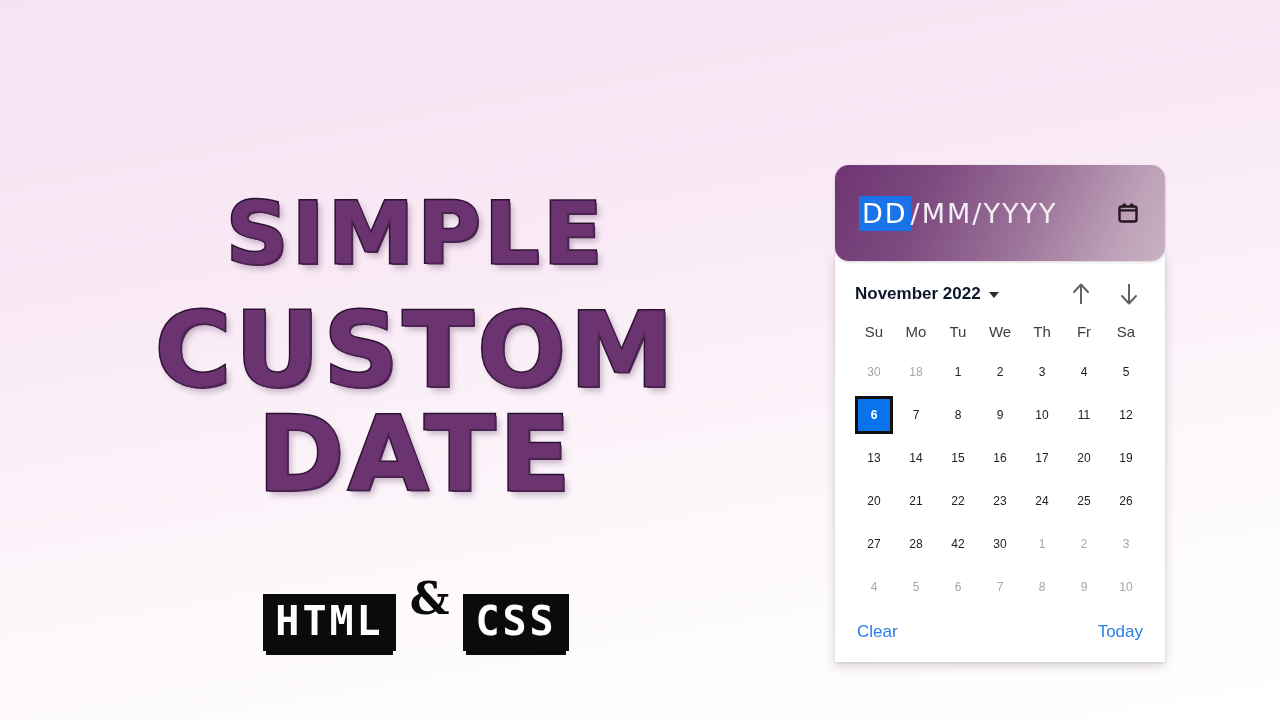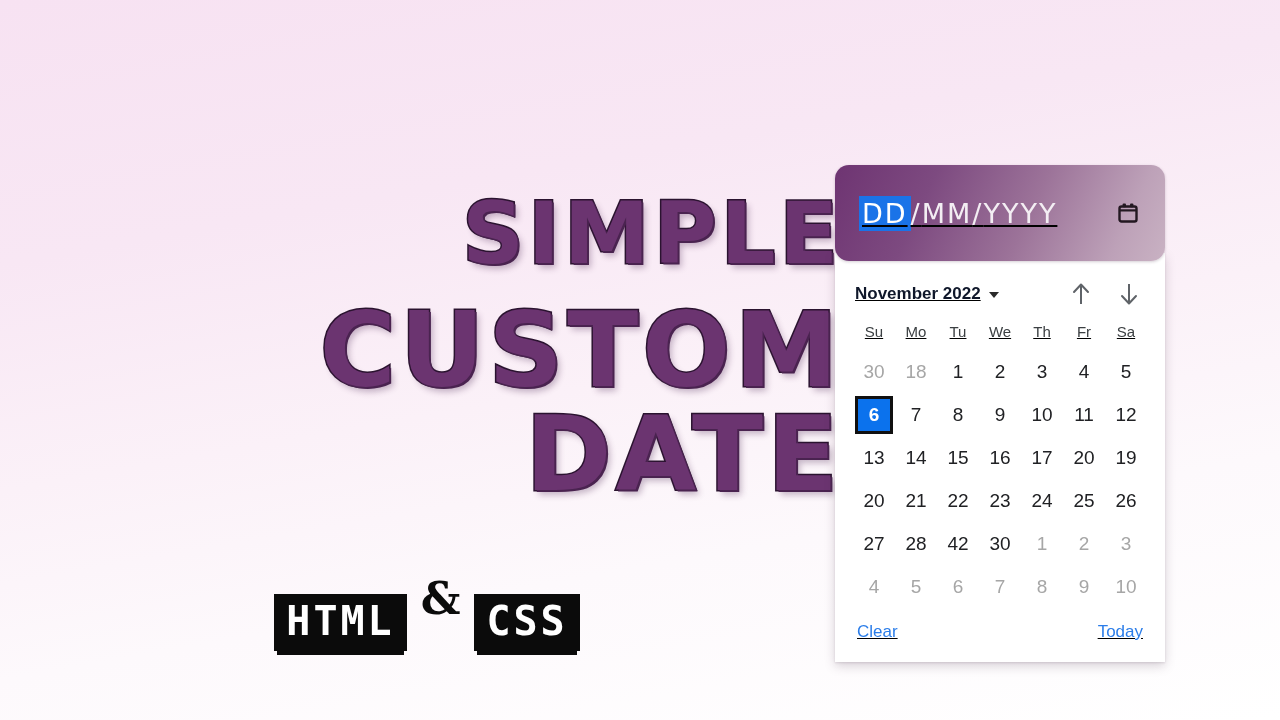--- a/index.html
+++ b/index.html
@@ -12,24 +12,24 @@
     height: 720px;
     overflow: hidden;
     font-family: "Liberation Sans", sans-serif;
     background: linear-gradient(170deg, #f7e2f2 0%, #f8e7f4 28%, #fbf1f8 52%, #fdf9fc 72%, #ffffff 100%);
     position: relative;
   }
 
   
   .hero {
     position: absolute;
-    left: 12px;
+    left: 1px;
     top: 190px;
     width: 830px;
-    text-align: right;
+    text-align: center;
   }
 
   .hero-line {
     font-family: "DejaVu Sans", sans-serif;
     font-weight: bold;
     color: #6b3470;
     letter-spacing: 4px;
     line-height: 1;
     text-transform: uppercase;
     -webkit-text-stroke: 3px #2b1430;
@@ -73,21 +73,20 @@
     font-size: 44px;
     letter-spacing: 0;
   }
 
   
   .picker {
     position: absolute;
     left: 835px;
     top: 165px;
     width: 330px;
-    text-decoration: underline;
   }
 
   .date-input {
     height: 96px;
     border-radius: 14px;
     background: linear-gradient(115deg, #6e3472 0%, #7d4a80 28%, #9c7399 58%, #bda1b8 85%, #c9b2c3 100%);
     display: flex;
     align-items: center;
     justify-content: space-between;
     padding: 0 22px 0 24px;
@@ -181,21 +180,21 @@
     padding: 0;
     height: 43px;
     vertical-align: middle;
   }
   .day {
     display: inline-flex;
     align-items: center;
     justify-content: center;
     width: 38px;
     height: 38px;
-    font-size: 19px;
+    font-size: 12px;
     color: #202124;
     cursor: pointer;
     box-sizing: border-box;
   }
   .day.muted { color: #a6a6a6; }
   .day.selected {
     background: #0b72ed;
     color: #ffffff;
     border: 3px solid #101010;
     font-weight: bold;

